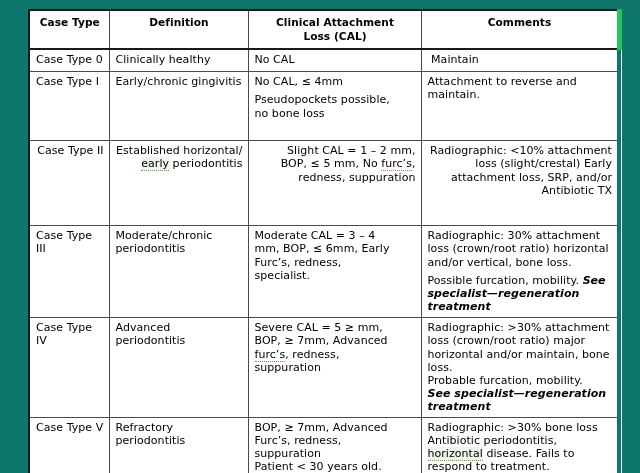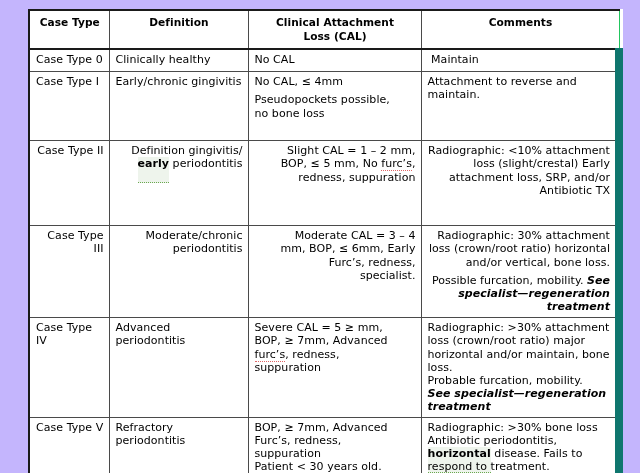--- a/index.html
+++ b/index.html
@@ -12,21 +12,21 @@
     height: 473px;
     font-family: "DejaVu Sans", "Liberation Sans", sans-serif;
     color: #000000;
     overflow: hidden;
   }
 
   #page {
     position: relative;
     width: 640px;
     height: 473px;
-    background: #c4b5fd;
+    background: #0f766e;
   }
 
   table.case-table {
     position: absolute;
     left: 28px;
     top: 9px;
     width: 590px;
     border-collapse: collapse;
     table-layout: fixed;
     background: #ffffff;
@@ -51,52 +51,51 @@
     text-align: center;
     font-weight: bold;
     font-size: 10.6px;
     line-height: 13.6px;
     padding-top: 5px;
     padding-bottom: 5px;
     border-bottom: 2px solid #1a1a1a;
     border-top: 2px solid #1a1a1a;
   }
   table.case-table thead th.first { border-left: 2px solid #1a1a1a; }
-  table.case-table thead th.last  { border-right: 1px solid #22c55e; }
+  table.case-table thead th.last  { border-right: 5px solid #22c55e; }
 
   table.case-table tbody td.col-type { border-left: 2px solid #1a1a1a; }
-  table.case-table tbody td.col-com  { border-right: 8px solid #0f766e; }
+  table.case-table tbody td.col-com  { border-right: 4px solid #0f766e; }
   table.case-table tbody tr.last-row td { border-bottom: 2px solid #1a1a1a; }
 
   
   tr.r0 td { height: 15px; }
   tr.r1 td { height: 62px; }
   tr.r2 td { height: 78px; text-align: right; }
-  tr.r3 td { height: 85px; text-align: right; }
+  tr.r3 td { height: 85px; }
   tr.r4 td { height: 92px; }
   tr.r5 td { height: 72px; }
 
   .cell-lines > div { white-space: pre-wrap; }
 
   .gap { height: 5px; }
 
   .bi {
     font-weight: bold;
     font-style: italic;
   }
 
   .sp-red {
     border-bottom: 1.5px dotted #e06666;
     padding-bottom: 0px;
   }
   .sp-green {
     border-bottom: 1.5px dotted #6aa84f;
     background: rgba(120,170,110,0.13);
-    padding-bottom: 12px;
-    font-weight: bold;
+    padding-bottom: 0px;
   }
 </style>
 </head>
 <body>
 
 <div id="page">
 
   <table class="case-table">
     <colgroup>
       <col class="c-type">
@@ -150,21 +149,21 @@
             <div>Attachment to reverse and</div>
             <div>maintain.</div>
           </div>
         </td>
       </tr>
 
       <tr class="r2">
         <td class="col-type">Case Type II</td>
         <td>
           <div class="cell-lines">
-            <div>Definition gingivitis/</div>
+            <div>Established horizontal/</div>
             <div><span class="sp-green">early</span><span> periodontitis</span></div>
           </div>
         </td>
         <td>
           <div class="cell-lines">
             <div>Slight CAL = 1 – 2 mm,</div>
             <div><span>BOP, ≤ 5 mm, No </span><span class="sp-red">furc’s</span><span>,</span></div>
             <div>redness, suppuration</div>
           </div>
         </td>

